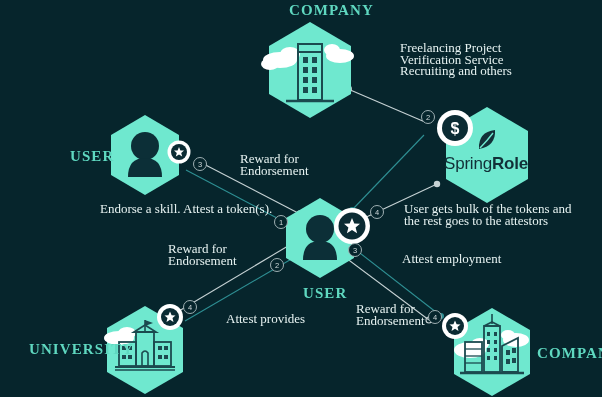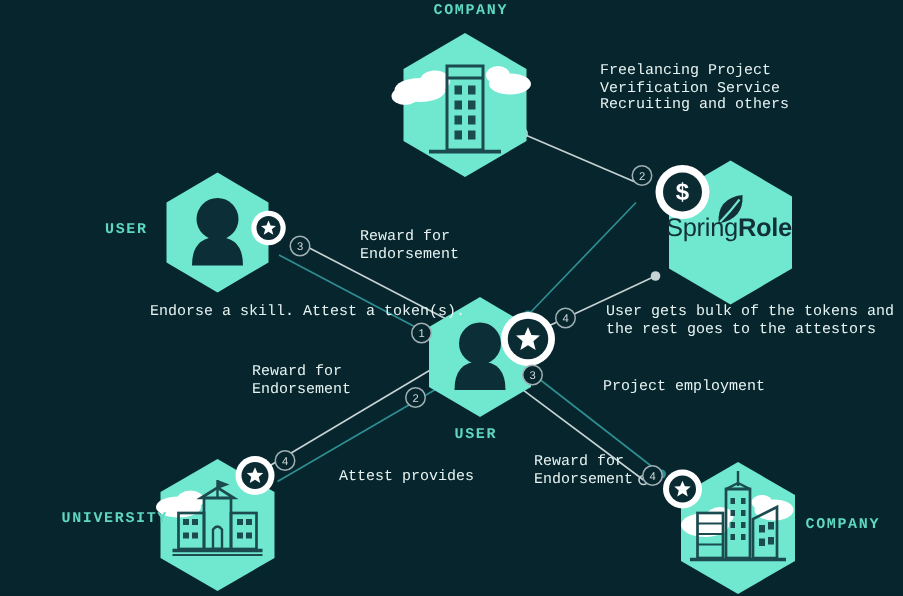--- a/index.html
+++ b/index.html
@@ -13,41 +13,42 @@
     overflow: hidden;
     font-family: "Liberation Sans", sans-serif;
   }
   svg.layer {
     position: absolute; left: 0; top: 0;
     width: 602px; height: 397px;
   }
   .node-label {
     position: absolute;
     color: #5fd8c0;
-    font-size: 10px;
+    font-size: 15px;
     font-weight: bold;
     letter-spacing: 1.1px;
-    font-family: Liberation Mono, monospace;
+    font-family: Liberation Serif, serif;
     white-space: nowrap;
   }
   .edge-label {
     position: absolute;
     color: #e7f3f2;
-    font-size: 10px;
+    font-size: 13px;
     line-height: 11.5px;
-    font-family: Liberation Mono, monospace;
+    font-family: Liberation Serif, serif;
     white-space: pre-line;
   }
   .brand-wordmark {
     position: absolute;
     font-family: "Liberation Sans", sans-serif;
     font-size: 17px;
     color: #123038;
     letter-spacing: -0.2px;
     white-space: nowrap;
+    margin-top: 12px;
   }
   .brand-wordmark .b-light { font-weight: 400; }
   .brand-wordmark .b-bold { font-weight: bold; }
 </style>
 </head>
 <body>
 
 <div id="stage">
 
   <svg class="layer" viewBox="0 0 602 397">
@@ -292,39 +293,39 @@
     </g>
   </svg>
 
   <div class="brand-wordmark" style="left:444px; top:142px;">
     <span class="b-light">Spring</span><span class="b-bold">Role</span>
   </div>
 
   <div class="node-label" style="left:289px; top:2px;">COMPANY</div>
   <div class="node-label" style="left:70px; top:148px;">USER</div>
   <div class="node-label" style="left:303px; top:285px;">USER</div>
-  <div class="node-label" style="left:41px; top:341px;">UNIVERSITY</div>
+  <div class="node-label" style="left:29px; top:341px;">UNIVERSITY</div>
   <div class="node-label" style="left:537px; top:345px;">COMPANY</div>
 
   <div class="edge-label" style="left:400px; top:42px;">Freelancing Project
 Verification Service
 Recruiting and others</div>
 
   <div class="edge-label" style="left:240px; top:153px;">Reward for
 Endorsement</div>
 
 
   <div class="edge-label" style="left:100px; top:203px;">Endorse a skill. Attest a token(s).</div>
 
   <div class="edge-label" style="left:404px; top:203px;">User gets bulk of the tokens and
 the rest goes to the attestors</div>
 
   <div class="edge-label" style="left:168px; top:243px;">Reward for
 Endorsement</div>
 
   <div class="edge-label" style="left:226px; top:313px;">Attest provides</div>
 
-  <div class="edge-label" style="left:402px; top:253px;">Project employment</div>
+  <div class="edge-label" style="left:402px; top:253px;">Attest employment</div>
 
   <div class="edge-label" style="left:356px; top:303px;">Reward for
 Endorsement</div>
 
 </div>
 
 </body></html>

